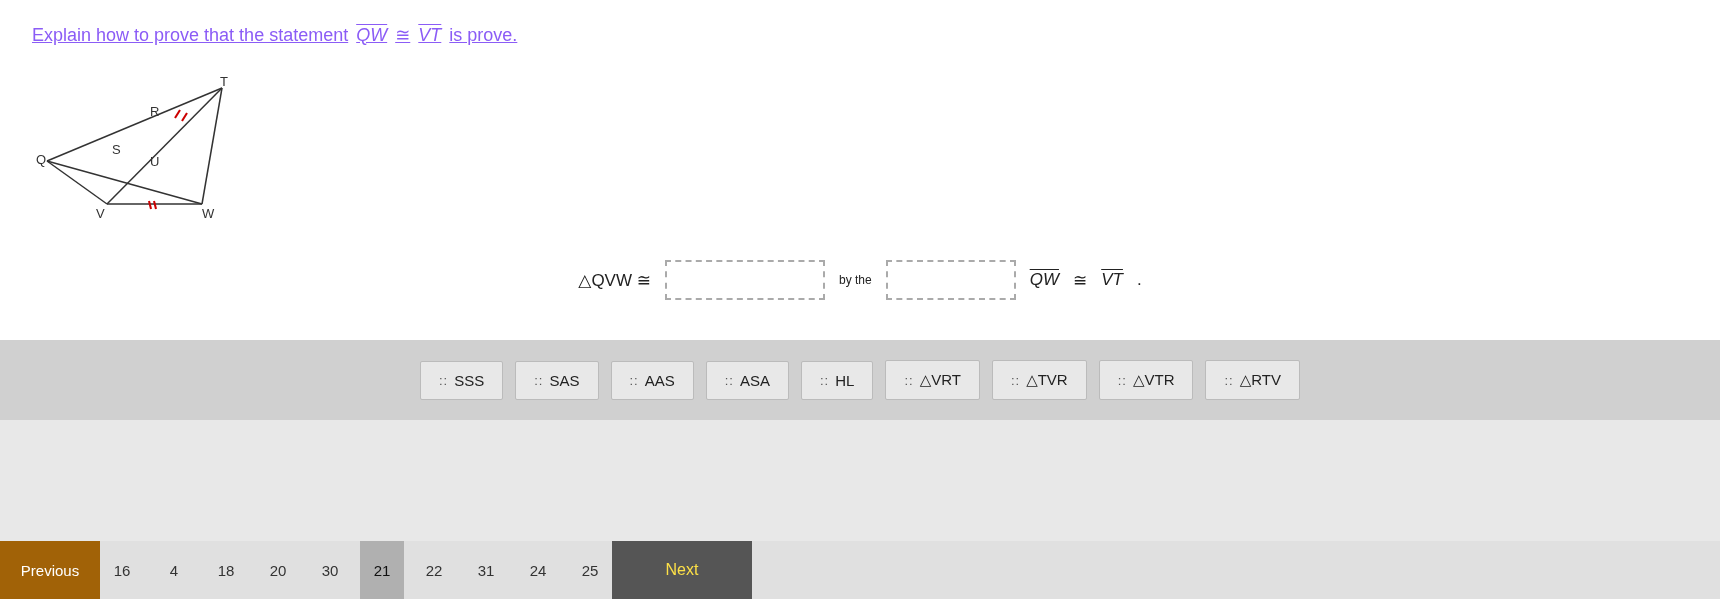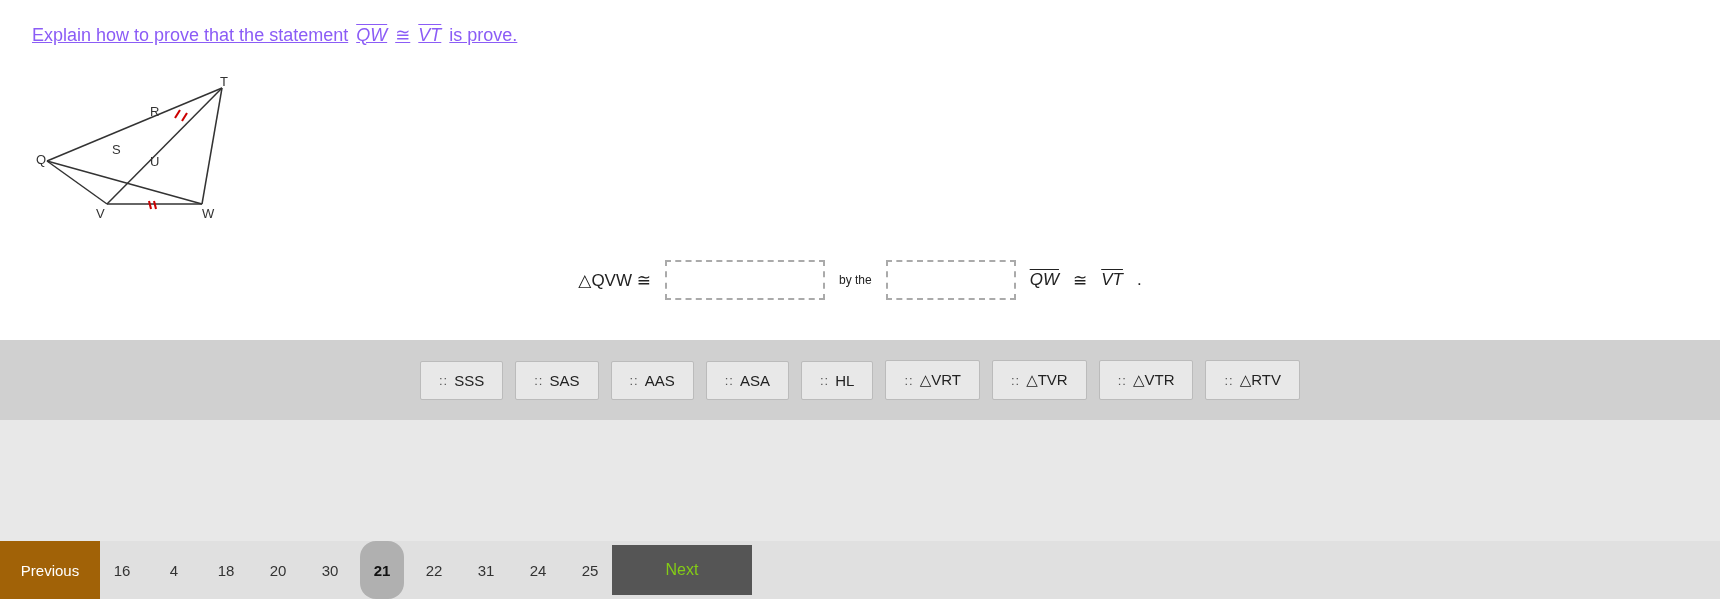--- a/index.html
+++ b/index.html
@@ -145,31 +145,30 @@
       align-items: center;
       justify-content: center;
       font-size: 15px;
       color: #333;
       cursor: pointer;
       background: #e0e0e0;
     }
 
     .page-num.active {
       background: #b0b0b0;
-      font-weight: bold;
+      font-weight: normal;
       color: #111;
-      border-radius: 16px;
     }
 
     .next-button {
       background: #555;
-      color: #84cc16;
+      color: #fde047;
       border: none;
       padding: 0 30px;
-      height: 50px;
+      height: 58px;
       font-size: 16px;
       cursor: pointer;
       min-width: 140px;
     }
 
     .triangle-label {
       font-size: 17px;
     }
   </style>
 </head>

